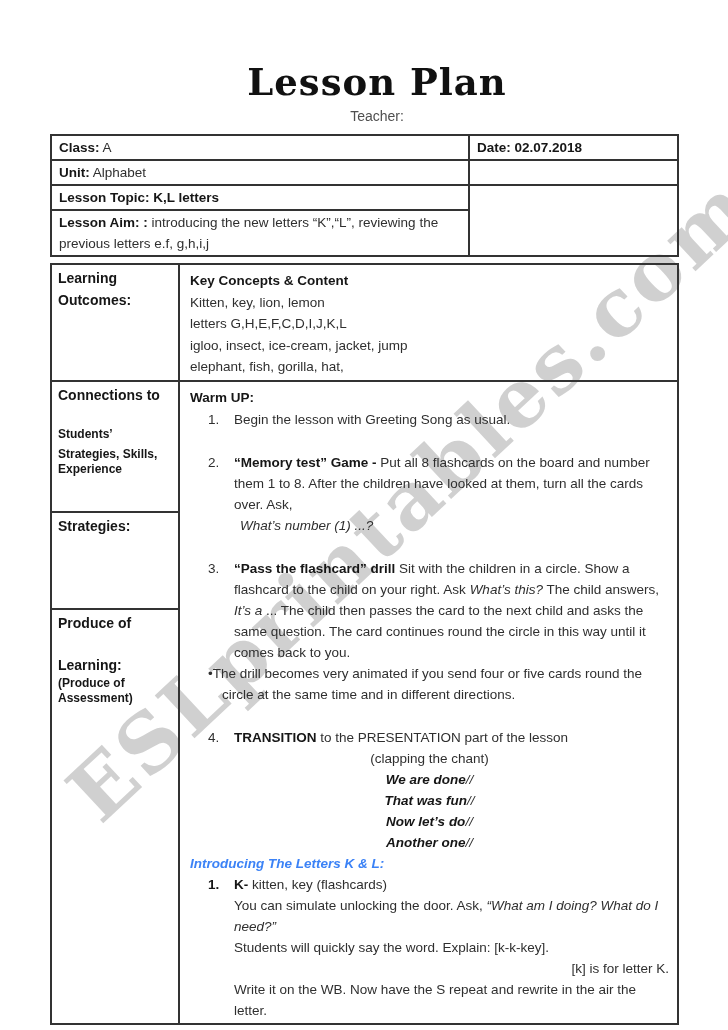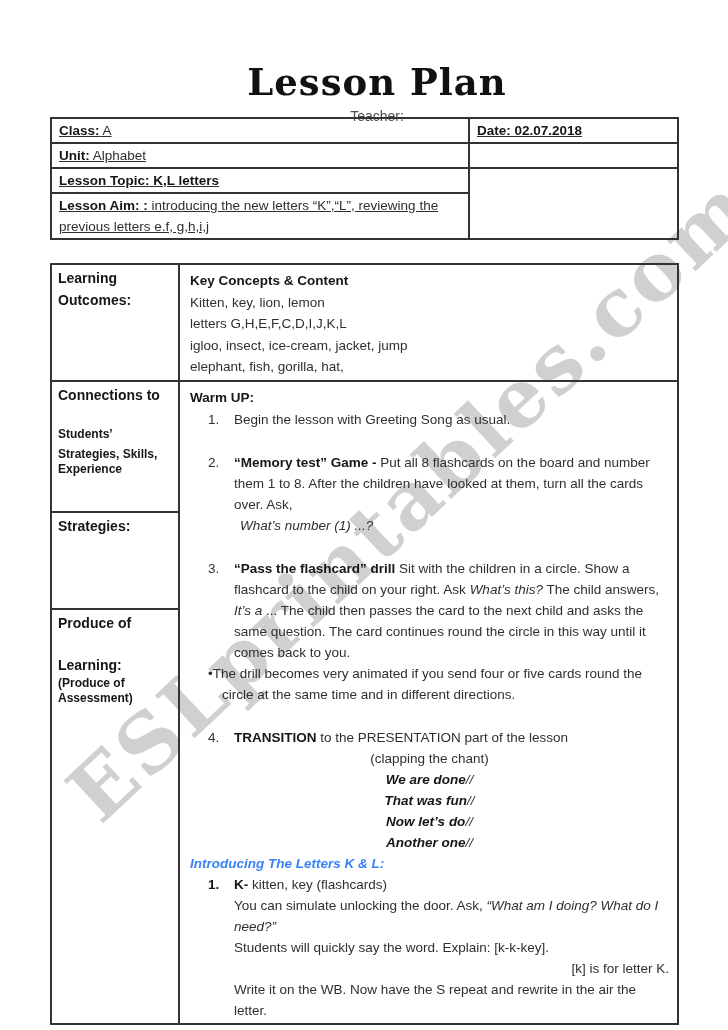--- a/index.html
+++ b/index.html
@@ -21,21 +21,21 @@
     font-family:"DejaVu Serif", serif; font-weight:bold;
     font-size:37px; color:#111; letter-spacing:1px; z-index:2;
   }
   .teacher{
     position:absolute; top:108px; left:0; width:728px; text-align:center;
     transform:translateX(13px);
     font-size:14px; color:#4f4f4f; z-index:2;
   }
   table{border-collapse:collapse; table-layout:fixed; z-index:2; position:absolute; background:transparent;}
   td{border:2px solid #333; vertical-align:top; padding:2px 6px; font-size:13.5px; line-height:21px;}
-  #info-table{left:50px; top:117px; width:627px;text-decoration:underline;}
+  #info-table{left:50px; top:134px; width:627px;}
   #info-table td{padding:1px 7px;}
   #main-table{left:50px; top:263px; width:627px; height:672px;}
   .b{font-weight:bold; color:#161616;}
   .i{font-style:italic;}
   .bi{font-weight:bold; font-style:italic; color:#161616;}
   .small-b{font-weight:bold; font-size:12px; line-height:15px; color:#161616;}
   .left-label{font-weight:bold; font-size:14px; line-height:22px; color:#161616;}
   .content-cell{padding:5px 8px 2px 10px;}
   .kc-line{line-height:21.5px;}
   .wu-heading{font-weight:bold; color:#161616; margin-bottom:1px;}

